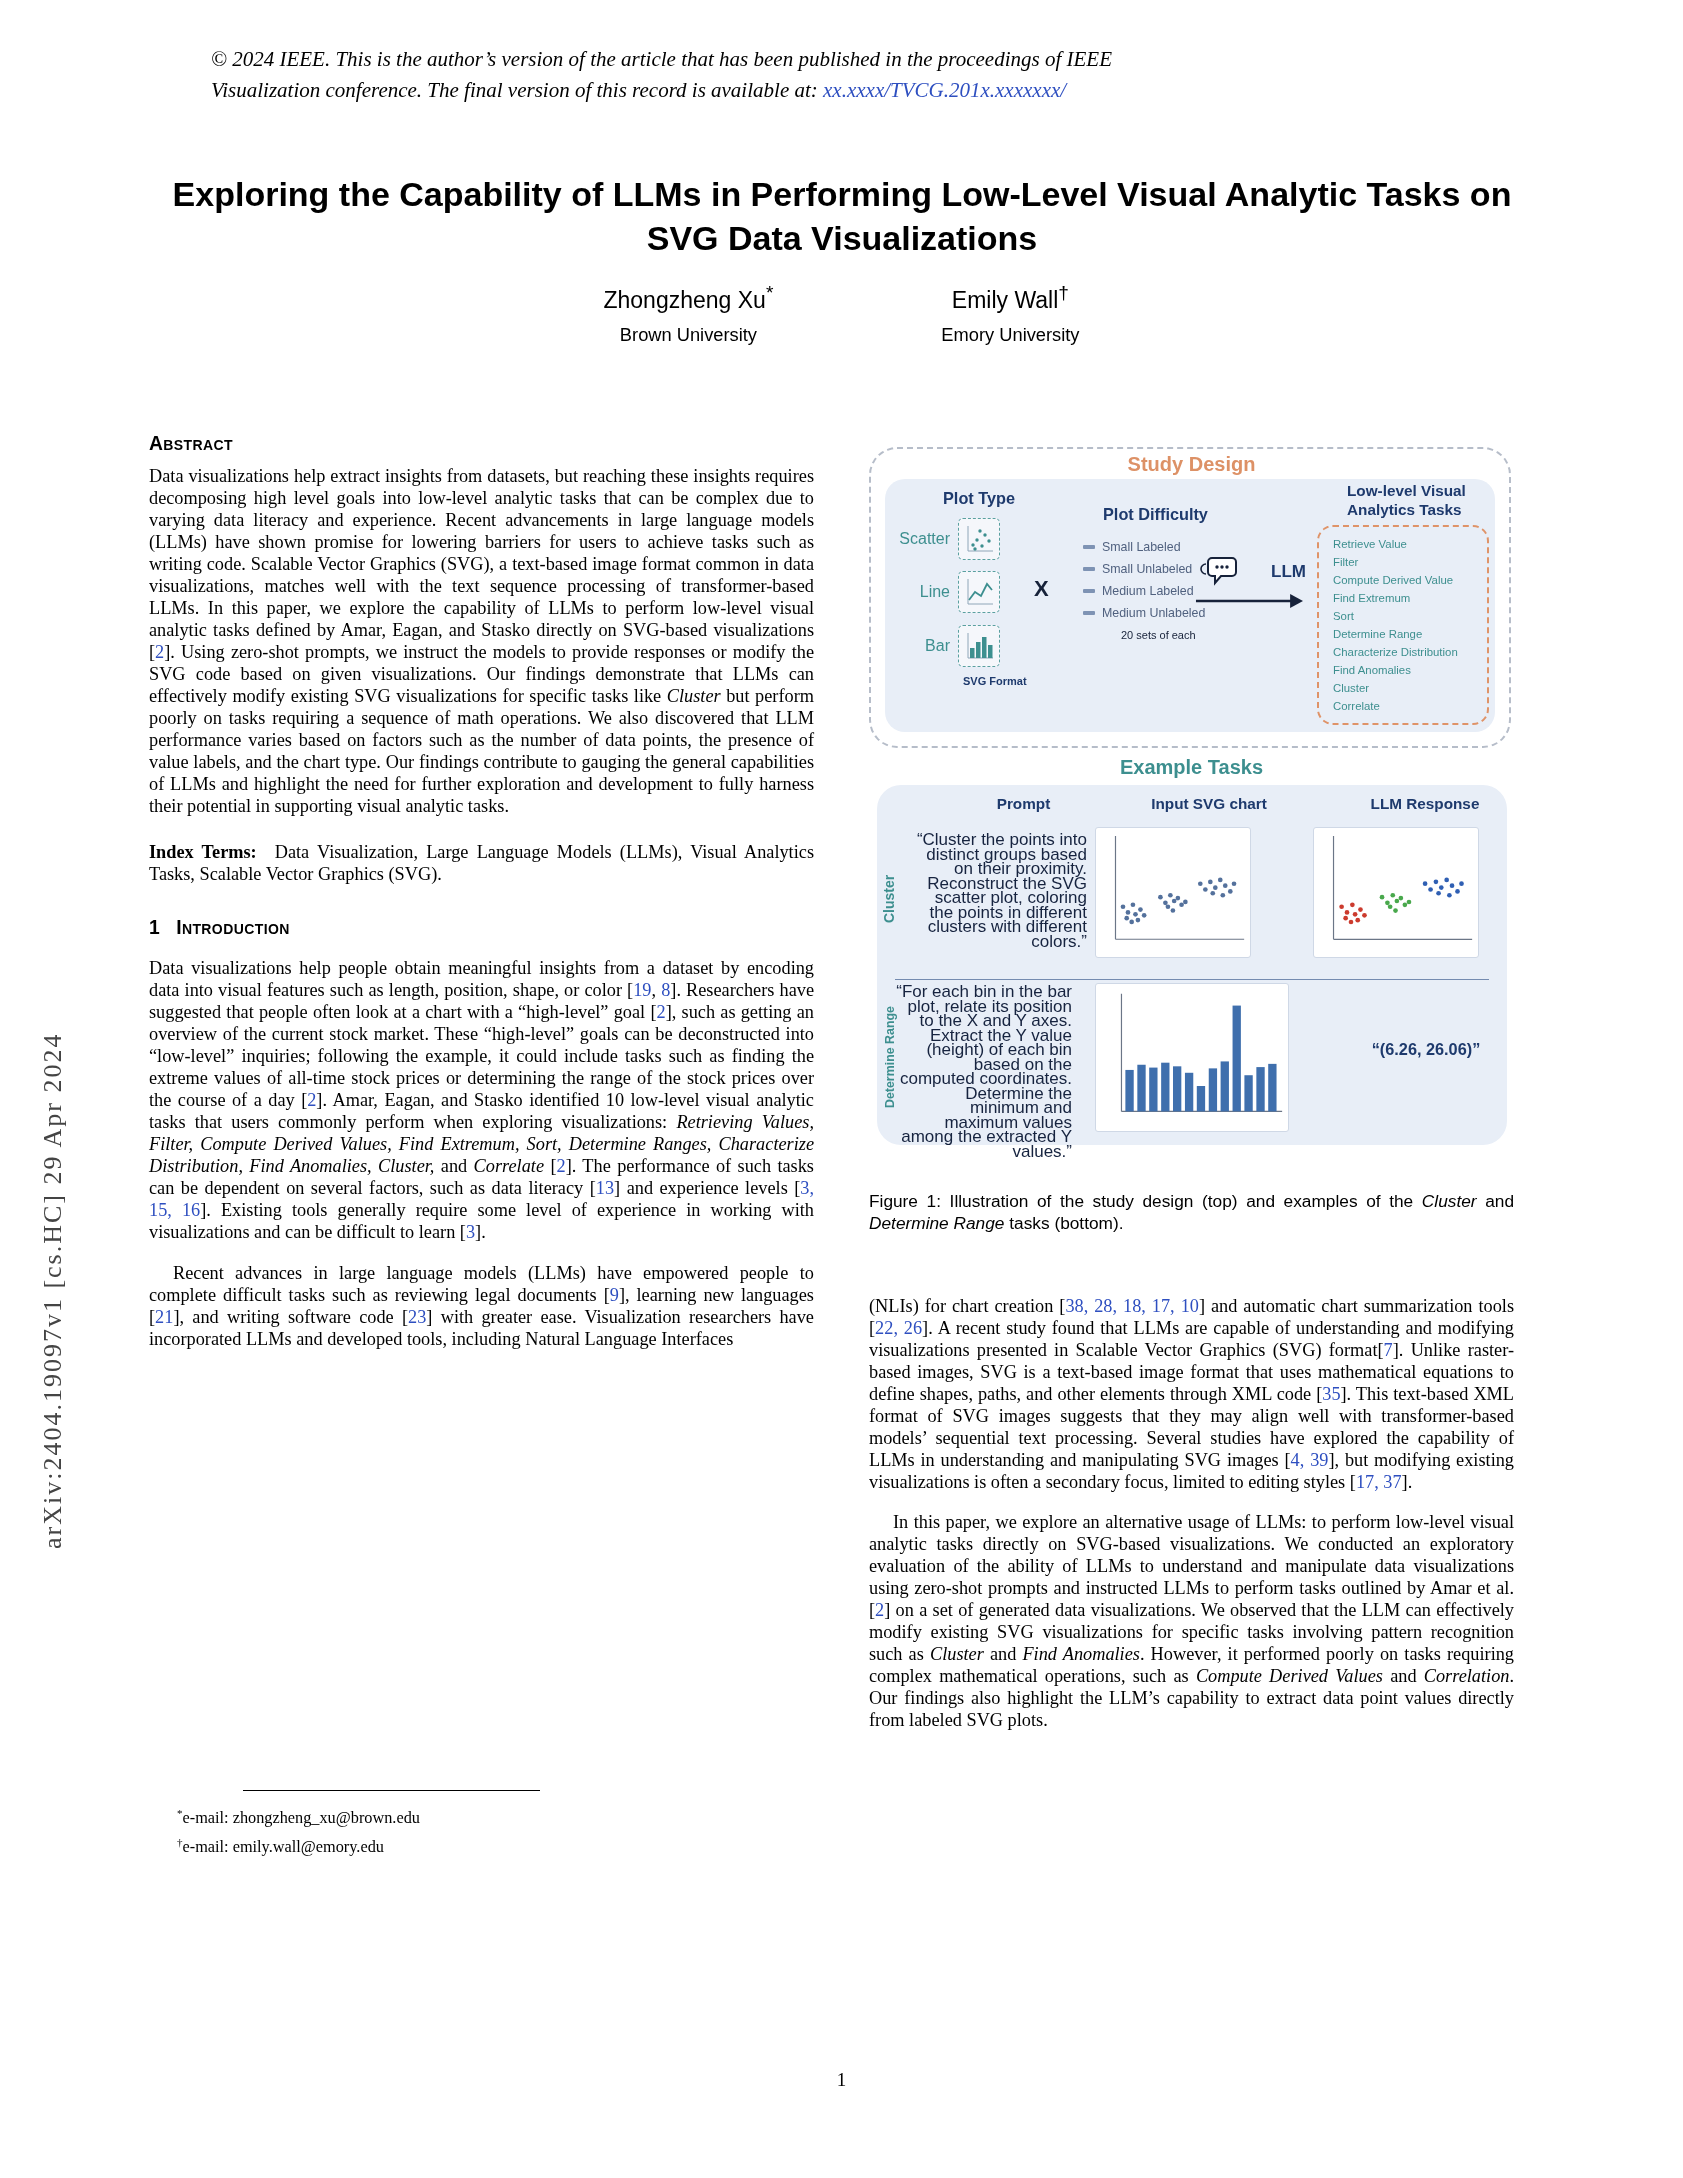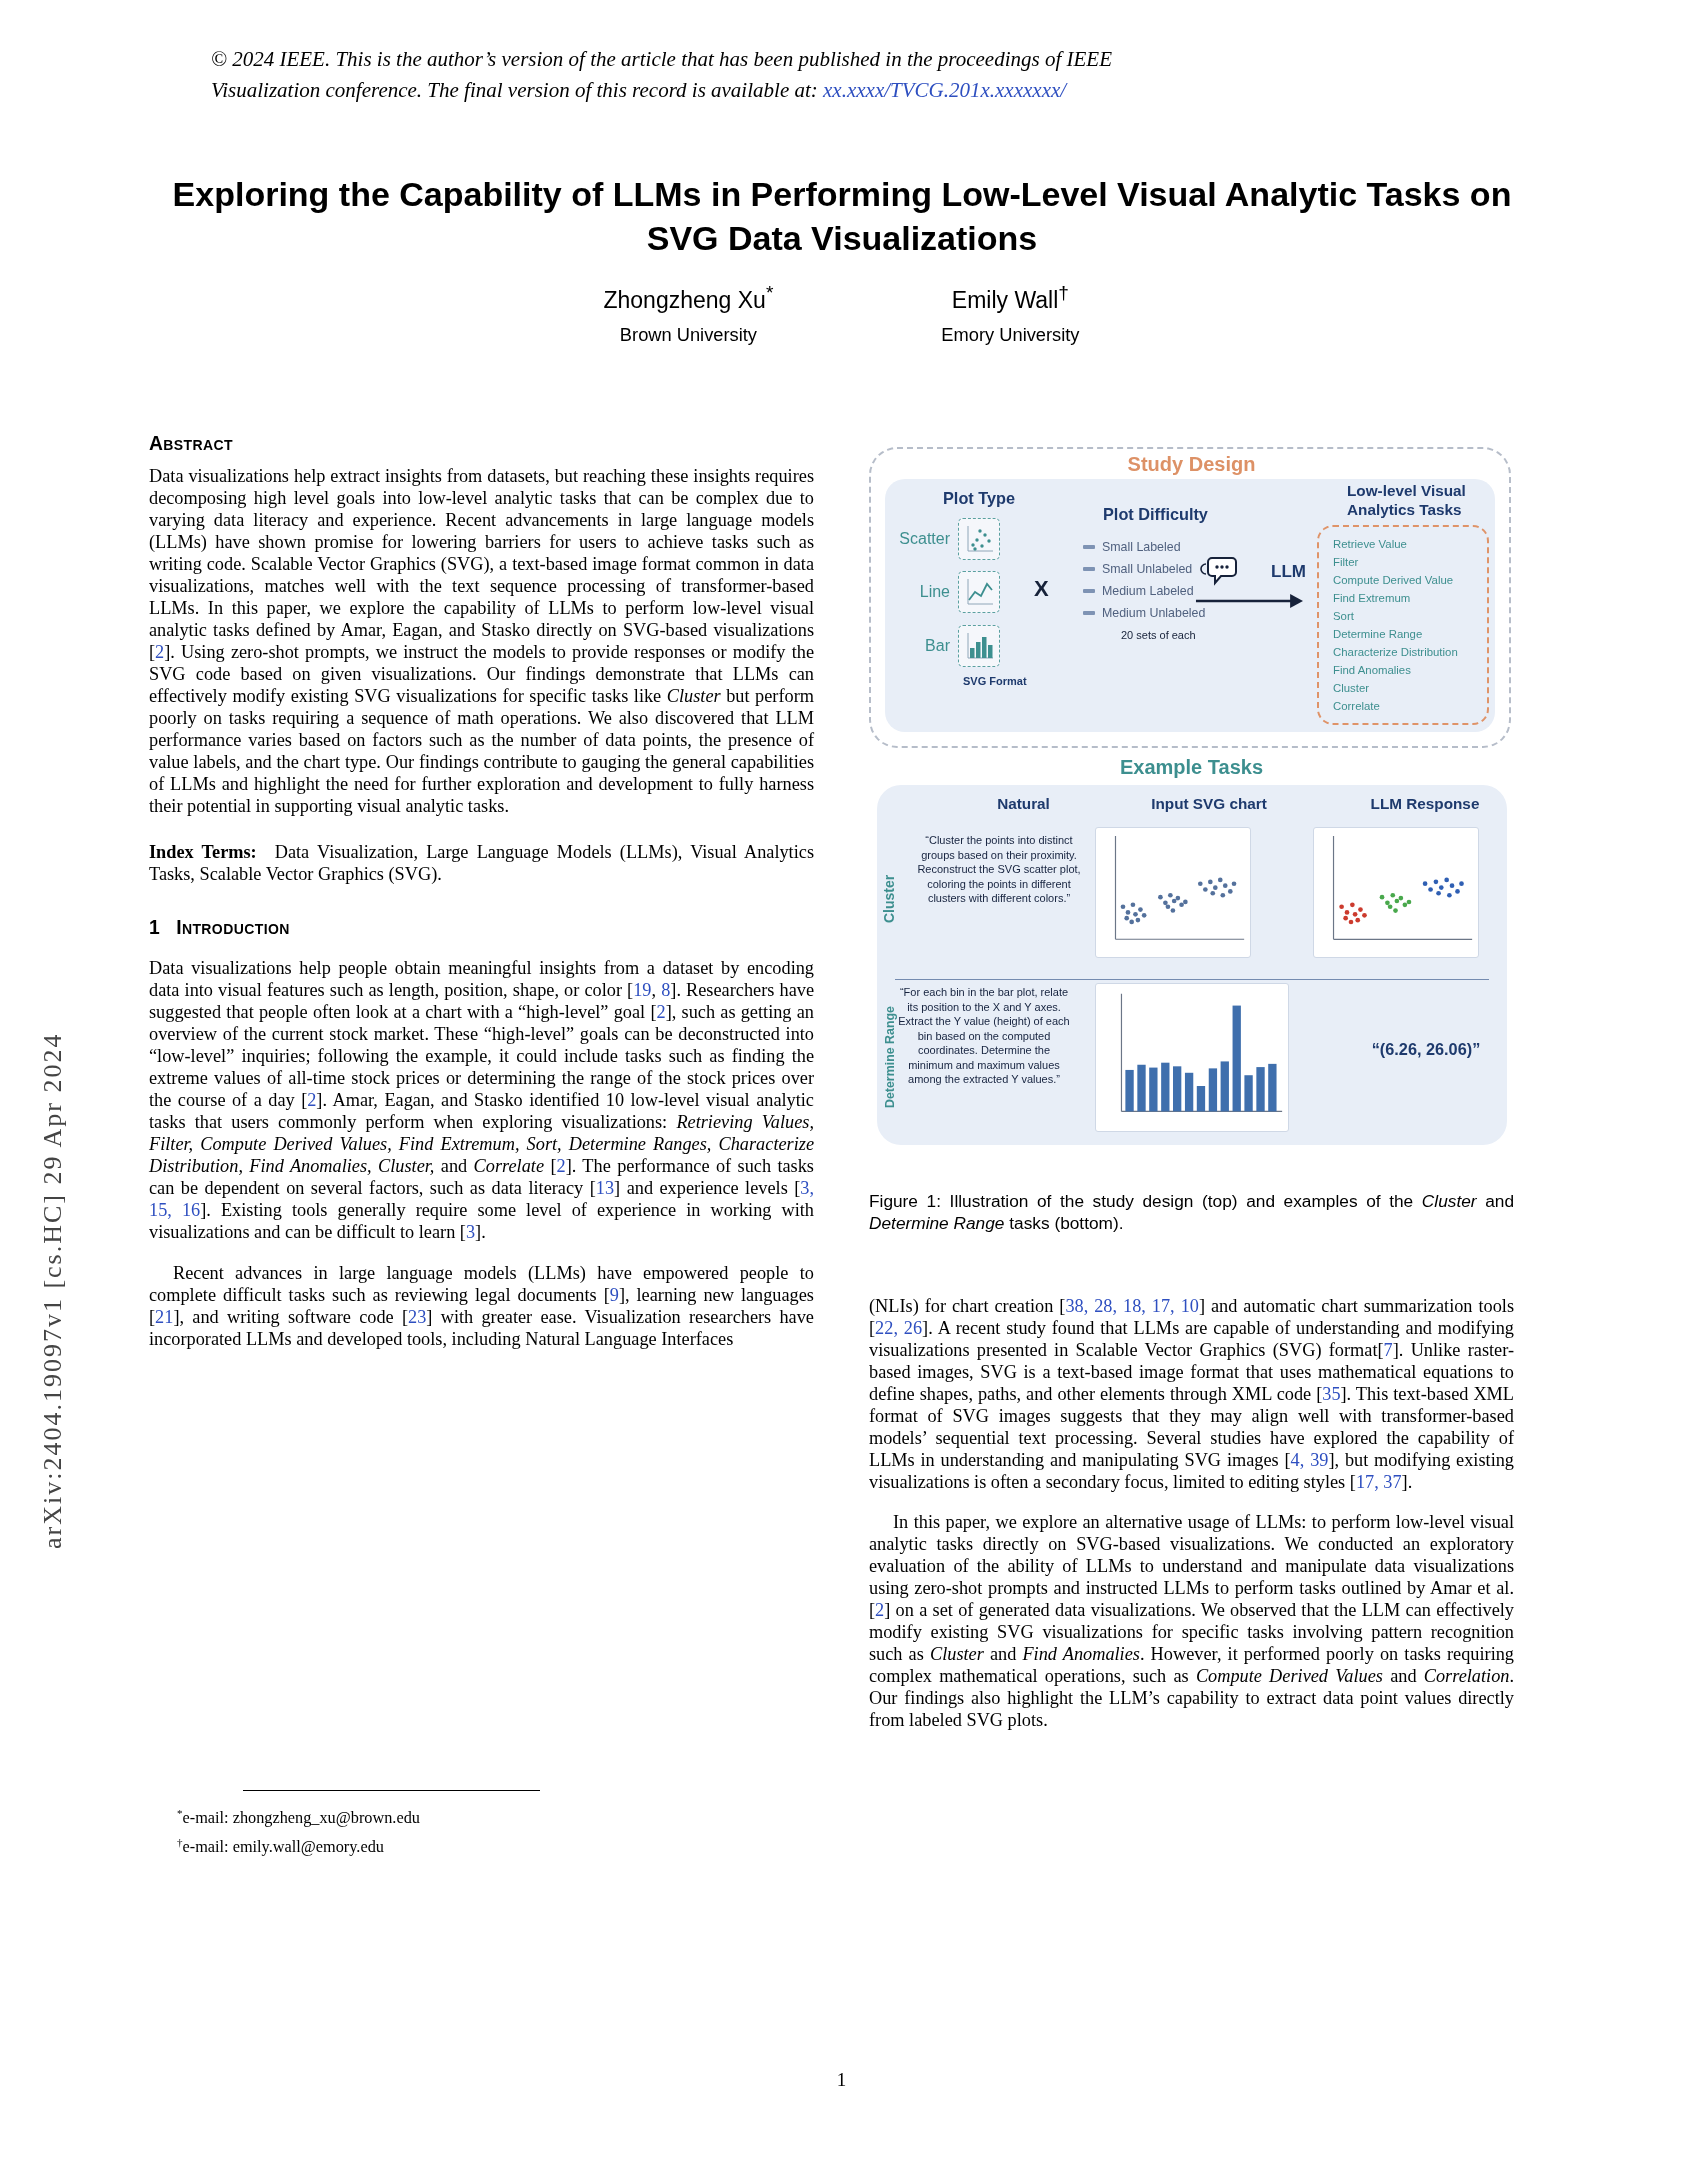--- a/index.html
+++ b/index.html
@@ -70,21 +70,21 @@
   .task-item{font-size:11.4px;line-height:18px;color:#3d8f8f;white-space:nowrap;}
   .et-title{position:absolute;left:0;right:0;top:323px;text-align:center;font-weight:bold;font-size:20px;}
   .et-box{position:absolute;left:8px;top:352px;width:630px;height:360px;background:#e8eef7;border-radius:24px;}
   .eth{position:absolute;top:10px;text-align:center;font-weight:bold;font-size:15.3px;}
   .eth-prompt{left:44px;width:149px;}
   .eth-input{left:210px;width:188px;}
   .eth-resp{left:426px;width:188px;}
   .vlabel{writing-mode:vertical-rl;transform:rotate(180deg);text-align:center;font-weight:bold;}
   .lbl-cluster{position:absolute;left:4px;top:46px;height:135px;font-size:14px;}
   .lbl-range{position:absolute;left:6px;top:200px;height:145px;font-size:12.4px;}
-  .et-prompt{position:absolute;width:176px;font-size:11px;line-height:14.5px;color:#16233f;text-align:center;}
+  .et-prompt{position:absolute;width:176px;font-size:17px;line-height:14.5px;color:#16233f;text-align:right;}
   .prompt1{left:34px;top:48px;}
   .prompt2{left:19px;top:200px;}
   .chart-card{position:absolute;background:#fff;border:1px solid #cfd8e6;border-radius:3px;}
   .scat-in{left:218px;top:42px;}
   .scat-out{left:436px;top:42px;}
   .bars{left:218px;top:198px;}
   .et-divider{position:absolute;left:18px;top:186px;width:594px;border:0;border-top:1.5px solid #748bb0;}
   .resp-text{position:absolute;left:432px;top:255px;width:178px;text-align:center;font-weight:bold;font-size:16.3px;}
 
   .fig-caption{margin-top:36px;font-family:"Liberation Sans",sans-serif;font-size:17.3px;line-height:22px;text-align:justify;}
@@ -238,21 +238,21 @@
               <div class="task-item">Characterize Distribution</div>
               <div class="task-item">Find Anomalies</div>
               <div class="task-item">Cluster</div>
               <div class="task-item">Correlate</div>
             </div>
         </div>
       </div>
 
       <div class="et-title teal">Example Tasks</div>
       <div class="et-box">
-        <div class="eth eth-prompt navy">Natural</div>
+        <div class="eth eth-prompt navy">Prompt</div>
         <div class="eth eth-input navy">Input SVG chart</div>
         <div class="eth eth-resp navy">LLM Response</div>
 
         <div class="vlabel teal lbl-cluster">Cluster</div>
         <div class="et-prompt prompt1">“Cluster the points into distinct groups based on their proximity. Reconstruct the SVG scatter plot, coloring the points in different clusters with different colors.”</div>
         <svg class="chart-card scat-in" width="156" height="131" viewBox="0 0 158 132">
             <line x1="20" y1="8" x2="20" y2="114" stroke="#6b7687" stroke-width="1.2"></line>
             <line x1="20" y1="114" x2="152" y2="114" stroke="#6b7687" stroke-width="1.2"></line>
             <circle cx="27.7" cy="80.6" r="2.4" fill="#54719c"></circle>
             <circle cx="32.8" cy="86.4" r="2.4" fill="#54719c"></circle>

